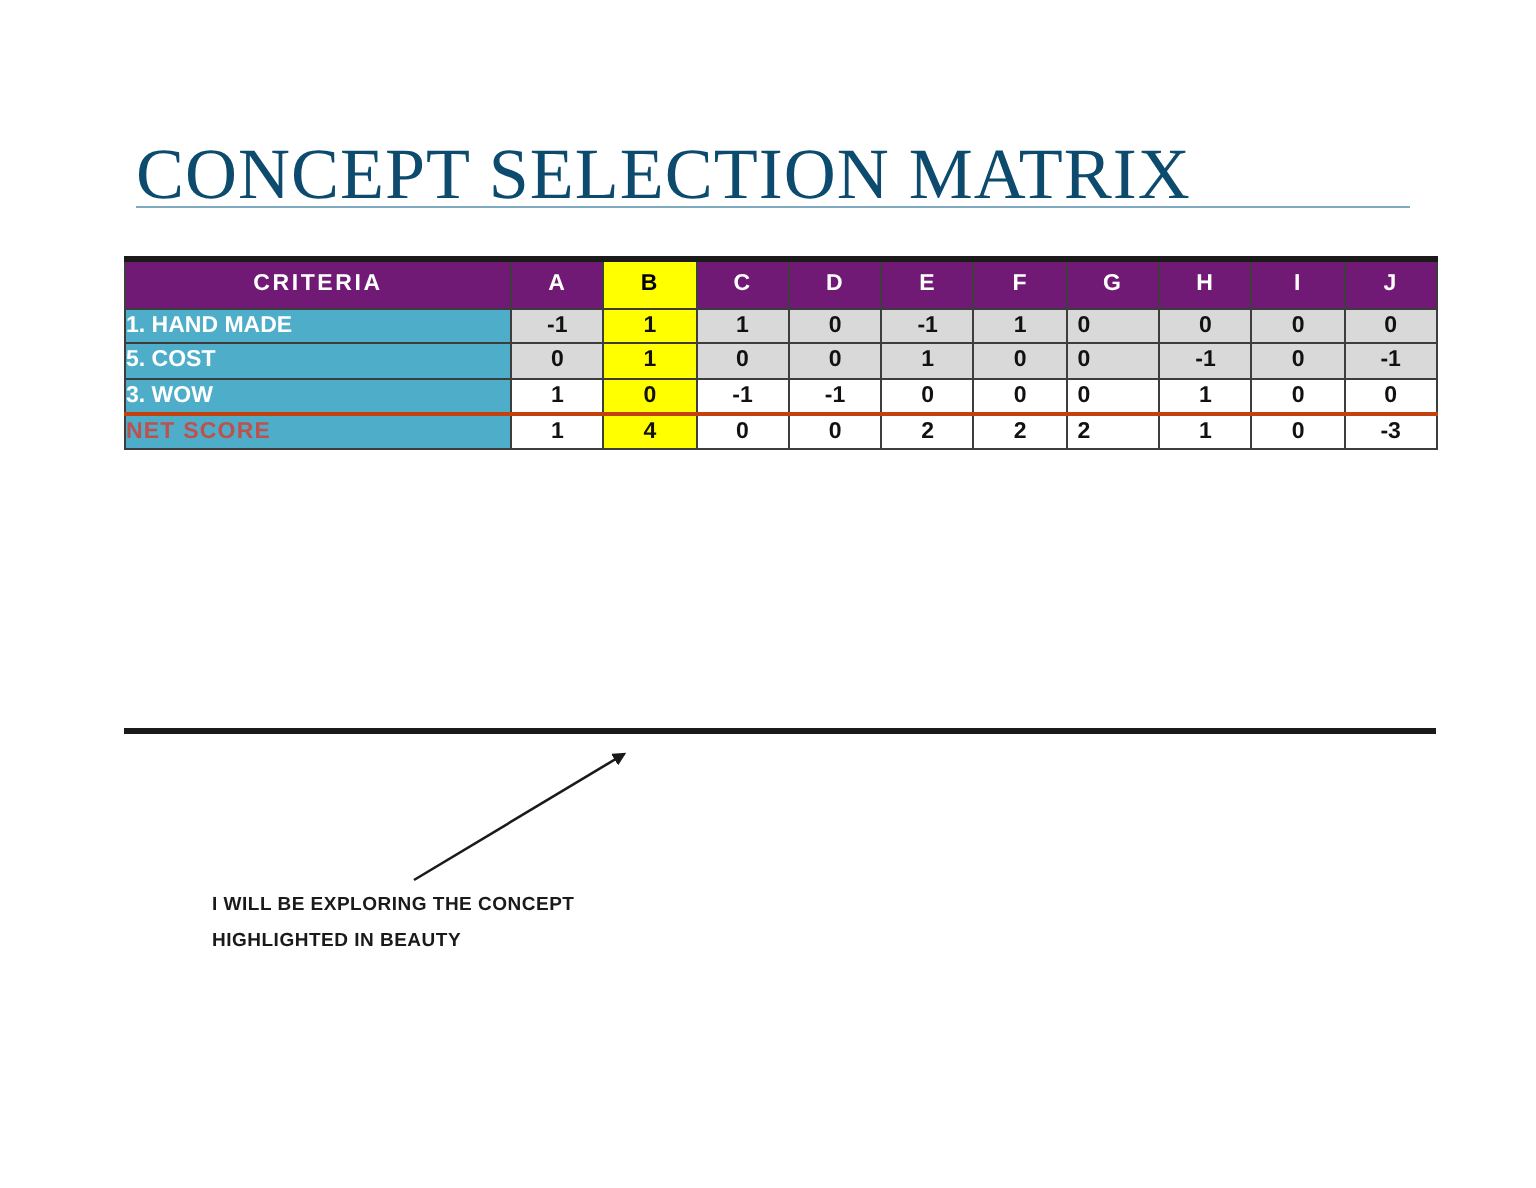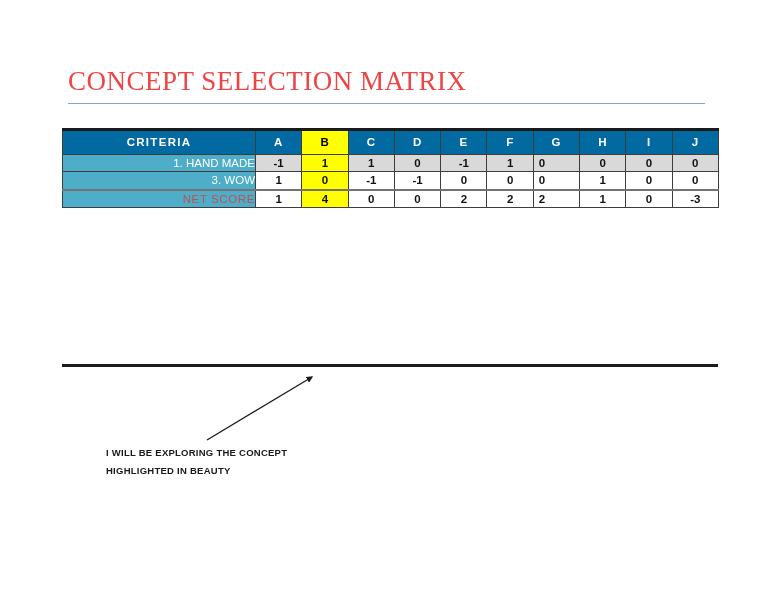--- a/index.html
+++ b/index.html
@@ -14,23 +14,23 @@
     font-family: "Liberation Sans", sans-serif;
     overflow: hidden;
   }
 
   
   #slide-title {
     position: absolute;
     left: 68px;
     top: 66px;
     font-family: "Liberation Serif", serif;
-    font-size: 27px;
+    font-size: 36px;
     letter-spacing: 0.5px;
-    color: #ef4444;
+    color: #0c4a6e;
     white-space: nowrap;
   }
   #title-rule {
     position: absolute;
     left: 68px;
     top: 103px;
     width: 637px;
     height: 1px;
     background: #7fa9bf;
   }
@@ -54,21 +54,21 @@
   table.matrix th, table.matrix td {
     border: 1px solid #3d3d3d;
     padding: 0;
     font-size: 11.5px;
     line-height: 1.42;
     vertical-align: top;
   }
 
   
   tr.head-row th {
-    background: #0369a1;
+    background: #701a75;
     color: #ffffff;
     font-weight: bold;
     text-align: center;
     height: 18px;
     letter-spacing: 0.8px;
     padding: 2px 0 3px 0;
     vertical-align: middle;
   }
   tr.head-row th.criteria-head {
     letter-spacing: 1.3px;
@@ -76,22 +76,22 @@
   }
   th.col-highlight {
     background: #ffff00 !important;
     color: #000000 !important;
   }
 
   
   td.crit {
     background: #4eaec9;
     color: #ffffff;
-    font-weight: normal;
-    text-align: right;
+    font-weight: bold;
+    text-align: left;
     padding: 2px 4px 3px 6px;
     font-size: 11.5px;
     line-height: 1.45;
   }
   td.crit.net {
     color: #c0504d;
     letter-spacing: 0.6px;
   }
 
   
@@ -105,21 +105,21 @@
   td.val.left {
     text-align: left;
     padding-left: 5px;
   }
   tr.shade td.val { background: #d9d9d9; }
   tr.plain td.val { background: #ffffff; }
   td.val.highlight { background: #ffff00 !important; }
 
   tr.net-row td.val { background: #ffffff; }
   tr.net-row td.val.highlight { background: #ffff00 !important; }
-  tr.net-row td { border-top: 2px solid #737373; }
+  tr.net-row td { border-top: 2px solid #c2410c; }
 
   #matrix-bottom-rule {
     position: absolute;
     left: 62px;
     top: 364px;
     width: 656px;
     height: 3px;
     background: #1a1a1a;
   }
 
@@ -191,20 +191,33 @@
         <td class="val">1</td>
         <td class="val left">0</td>
         <td class="val">0</td>
         <td class="val">0</td>
         <td class="val">0</td>
       </tr>
 
 
 
 
+      <tr class="shade">
+        <td class="crit">5. COST</td>
+        <td class="val">0</td>
+        <td class="val highlight">1</td>
+        <td class="val">0</td>
+        <td class="val">0</td>
+        <td class="val">1</td>
+        <td class="val">0</td>
+        <td class="val left">0</td>
+        <td class="val">-1</td>
+        <td class="val">0</td>
+        <td class="val">-1</td>
+      </tr>
 
       <tr class="plain">
         <td class="crit">3. WOW</td>
         <td class="val">1</td>
         <td class="val highlight">0</td>
         <td class="val">-1</td>
         <td class="val">-1</td>
         <td class="val">0</td>
         <td class="val">0</td>
         <td class="val left">0</td>

